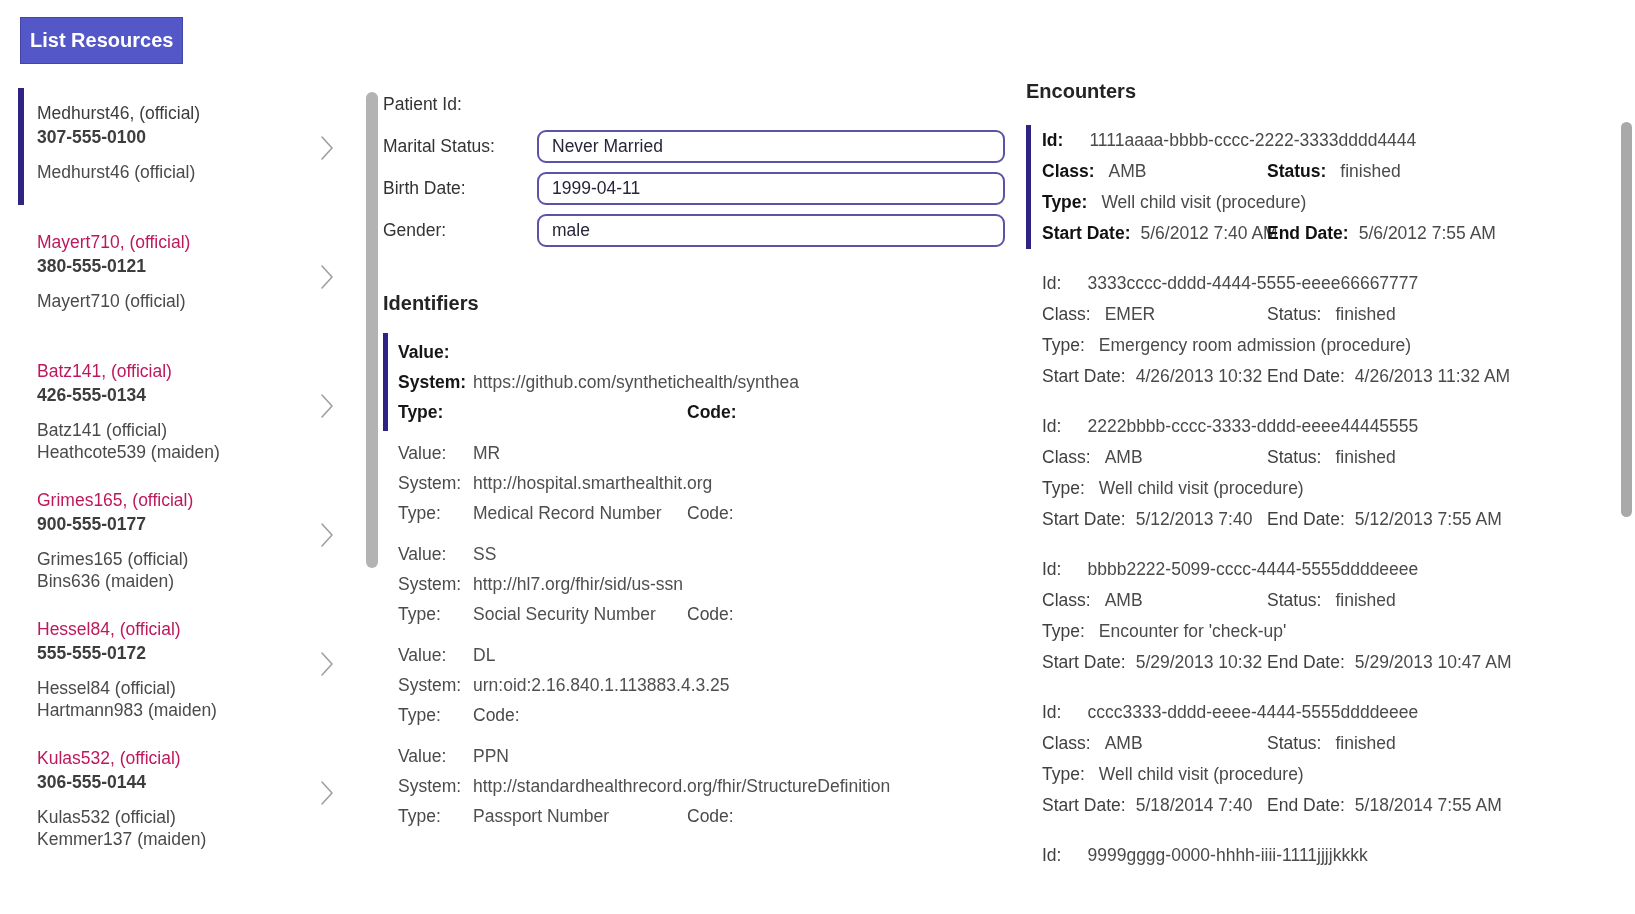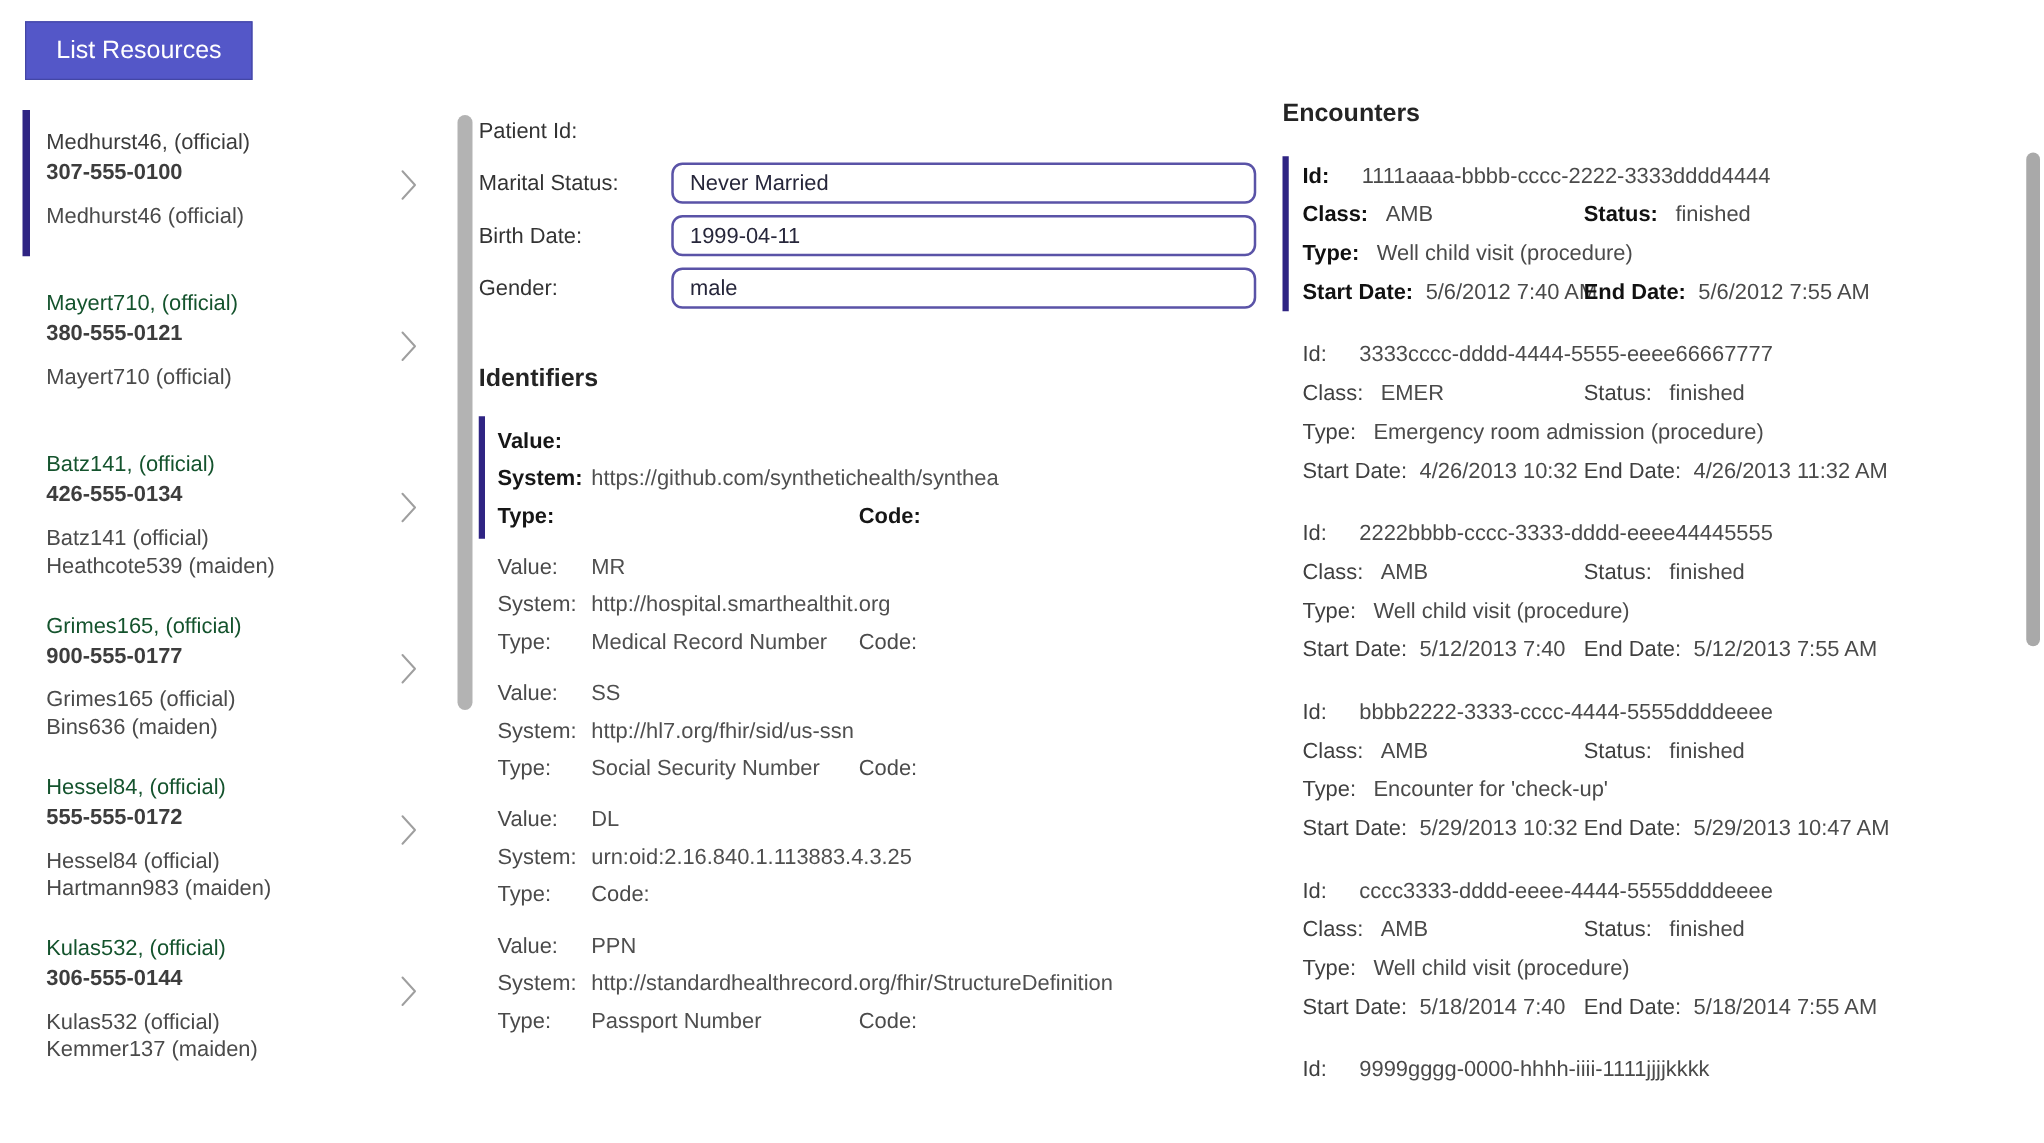--- a/index.html
+++ b/index.html
@@ -9,40 +9,40 @@
     width: 1635px; height: 914px;
     background: #ffffff;
     font-family: "Liberation Sans", "DejaVu Sans", sans-serif;
     color: #3b3b3b;
     overflow: hidden;
   }
 
   
   .list-btn {
     position: absolute; left: 20px; top: 17px;
-    height: 47px; padding: 0 24px;
+    height: 47px; padding: 0 9px;
     background: #5457c8;
     border: 1px solid #4346a5;
     border-radius: 0;
     color: #ffffff;
     font-family: inherit;
-    font-size: 20px; font-weight: 400;
+    font-size: 20px; font-weight: 700;
     cursor: pointer;
   }
 
   
   .sidebar { position: absolute; left: 18px; top: 88px; width: 322px; }
   .patient-item {
     position: relative;
     height: 117px; margin-bottom: 12px;
     padding: 13px 36px 0 19px;
     cursor: pointer;
   }
   .patient-item.selected { padding-left: 13px; border-left: 6px solid #2f2483; }
-  .patient-item .name  { font-size: 17.5px; font-weight: 400; color: #14532d; line-height: 24px; white-space: nowrap; }
+  .patient-item .name  { font-size: 17.5px; font-weight: 400; color: #be185d; line-height: 24px; white-space: nowrap; }
   .patient-item.selected .name { font-weight: 400; color: #3b3b3b; }
   .patient-item .phone { font-size: 17.5px; font-weight: 700; color: #3d3d3d; line-height: 24px; }
   .patient-item .alt   { margin-top: 12px; font-size: 17.5px; color: #4a4a4a; line-height: 22px; white-space: nowrap; }
   .patient-item .chevron {
     position: absolute; right: 5px; top: 46px; width: 16px; height: 28px;
   }
   .sidebar-scrollbar {
     position: absolute; left: 366px; top: 92px;
     width: 12px; height: 476px;
     background: #b3b3b3; border-radius: 6px;
@@ -389,21 +389,21 @@
               <span class="val gap-sm">5/12/2013 7:40</span>
             </span>
             <span class="lbl">End Date:</span>
             <span class="val gap-sm">5/12/2013 7:55 AM</span>
           </div>
         </div>
 
         <div class="enc-card">
           <div class="enc-row row-id">
             <span class="lbl">Id:</span>
-            <span class="val gap-lg">bbbb2222-3333-cccc-4444-5555ddddeeee</span>
+            <span class="val gap-lg">bbbb2222-5099-cccc-4444-5555ddddeeee</span>
           </div>
           <div class="enc-row">
             <span class="enc-left">
               <span class="lbl">Class:</span>
               <span class="val gap-md">AMB</span>
             </span>
             <span class="lbl">Status:</span>
             <span class="val gap-md">finished</span>
           </div>
           <div class="enc-row">

